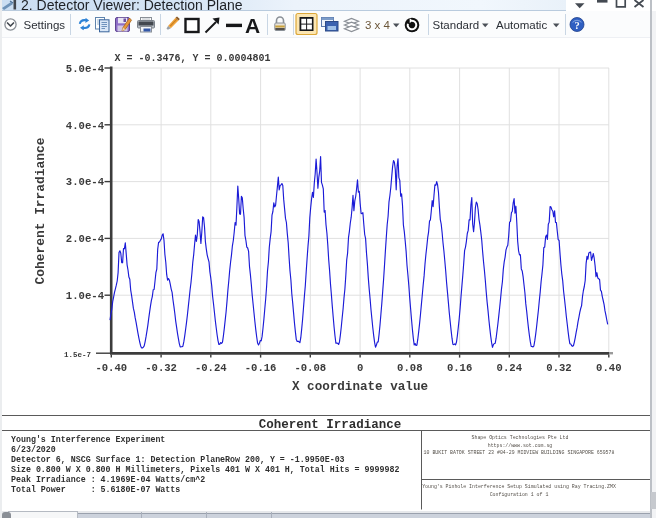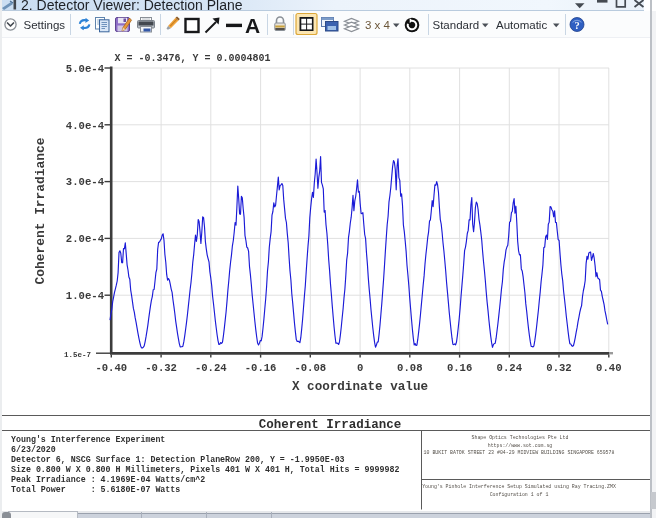--- a/index.html
+++ b/index.html
@@ -1,17 +1,17 @@
 <!DOCTYPE html>
 <html><head><meta charset="utf-8">
 <style>
   html,body{margin:0;padding:0;width:656px;height:518px;overflow:hidden;background:#fff;
     font-family:"Liberation Sans",sans-serif;}
   .abs{position:absolute;}
-  #titlebar{left:0;top:0;width:644px;height:10px;background:linear-gradient(90deg,#cbdef2 0%,#d3e3f4 30%,#ecf3fb 52%,#f1f7fd 85%,#e9f1f9 100%);border-bottom:1px solid #b9cbde;text-align:right;}
+  #titlebar{left:0;top:0;width:566px;height:10px;background:linear-gradient(90deg,#cbdef2 0%,#d3e3f4 30%,#ecf3fb 52%,#f1f7fd 85%,#e9f1f9 100%);border-bottom:1px solid #b9cbde;text-align:right;}
   #toolbar{left:0;top:11px;width:651px;height:26px;background:#fbfcfd;border-bottom:1px solid #eef0f4;}
 </style></head>
 <body>
 <div class="abs" id="titlebar">
   <svg width="656" height="11" style="position:absolute;left:0;top:0">
     <path d="M2,8 L11,2 L13,4 L4,10 Z" fill="#6f93b8"></path>
     <path d="M10,1 L13,3" stroke="#4a6f96" stroke-width="1.2"></path>
     <rect x="13.5" y="0" width="2.6" height="9.5" fill="#41464d"></rect>
     <text x="21" y="9.8" font-size="14" fill="#1d2025" font-family="Liberation Sans">2. Detector Viewer: Detection Plane</text>
     <path d="M575,3.2 L584.5,3.2 L579.7,8.3 Z" fill="#444a52"></path>

